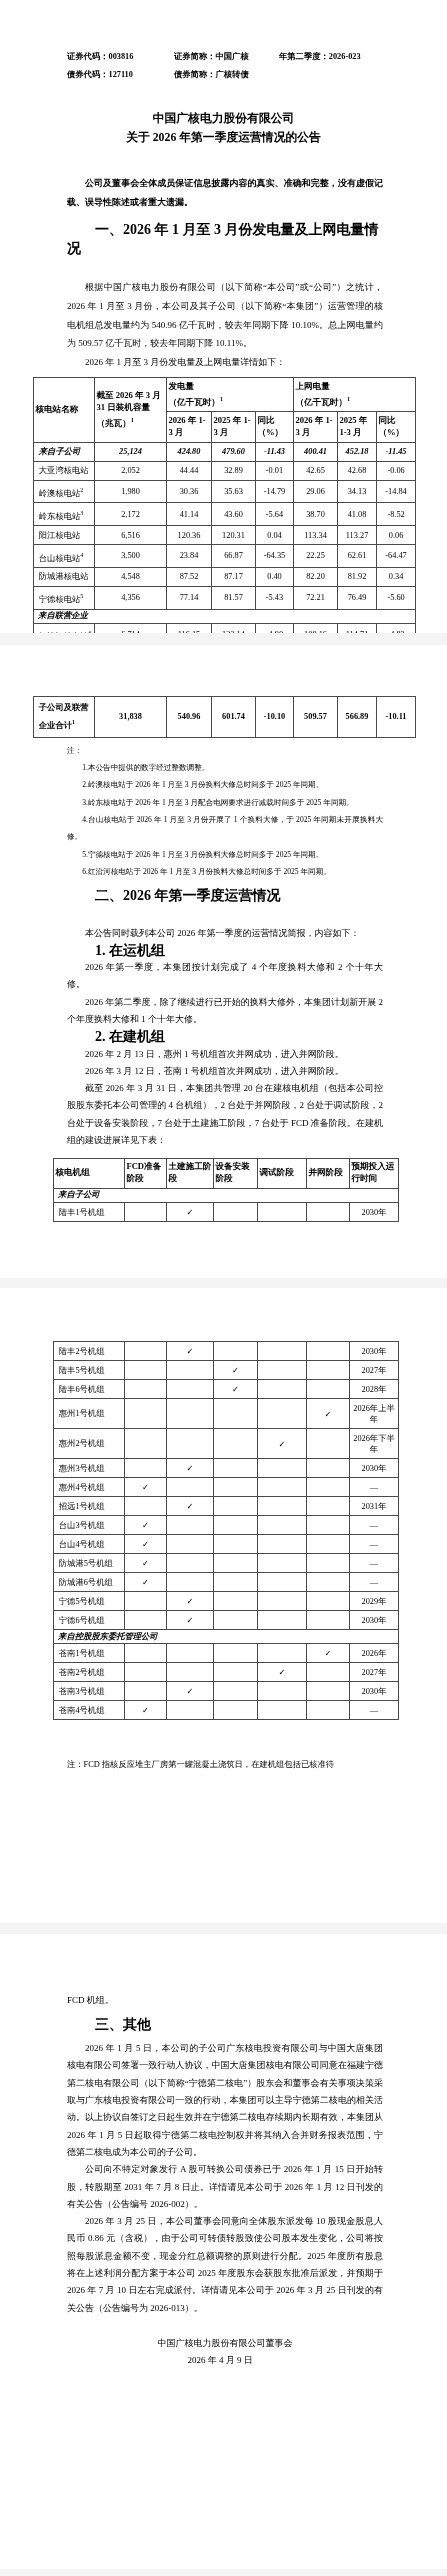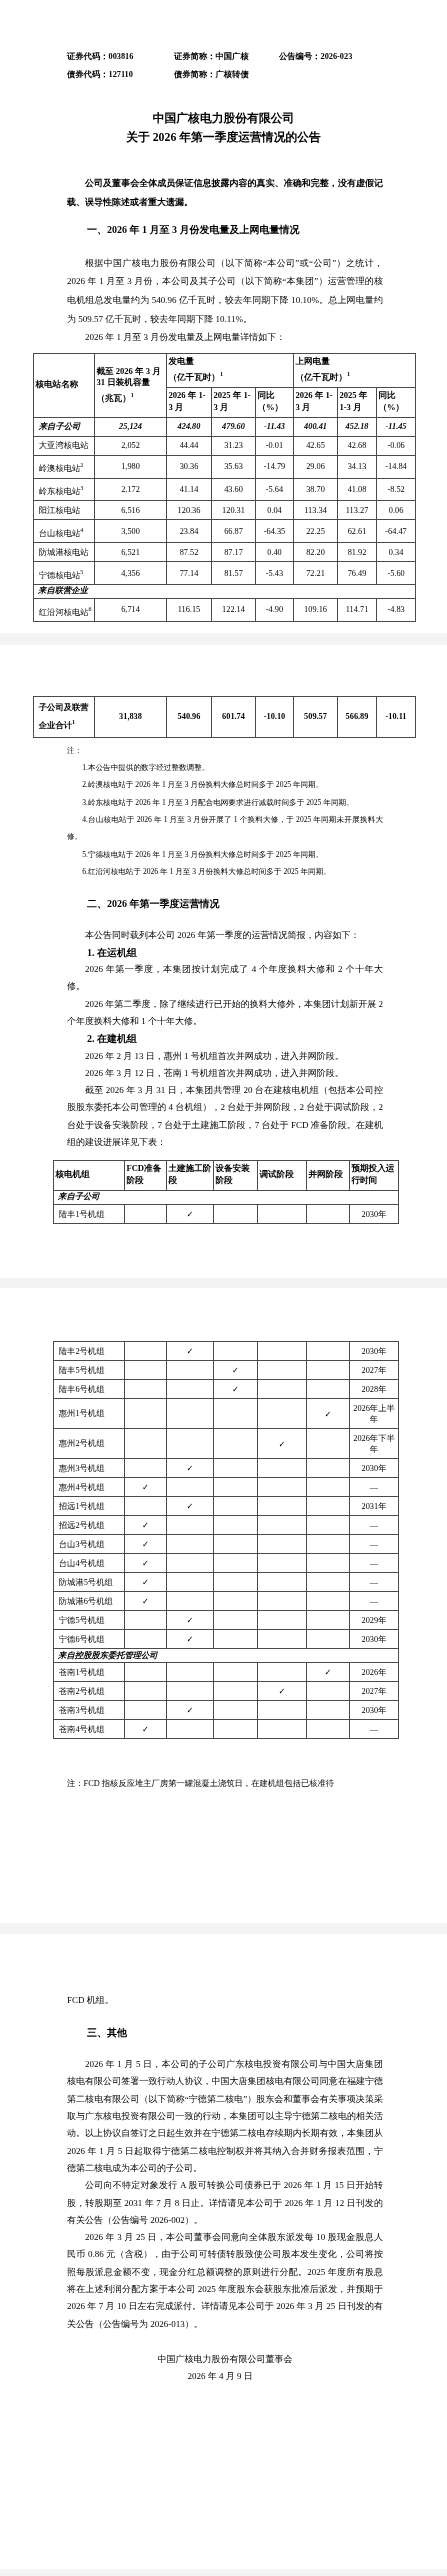--- a/index.html
+++ b/index.html
@@ -18,21 +18,21 @@
   .meta-item{white-space:nowrap;}
   .m1{width:107px;}
   .m2{width:105px;}
   .meta-row + .meta-row{margin-top:7px;}
 
   .title{ text-align:center;font-weight:bold;font-size:11.8px;line-height:19.4px;margin-top:29px;}
 
   .para{margin:0 64px 0 67px;font-size:9px;line-height:18.7px;text-align:justify;text-indent:2em;}
   .bold{font-weight:bold;}
   .disclaimer{margin-top:26px;}
-  .h-sec{margin:0 64px 0 67px;font-size:10px;font-weight:bold;text-indent:2em;line-height:18.7px;}
+  .h-sec{margin:0 64px 0 67px;font-size:14px;font-weight:bold;text-indent:2em;line-height:18.7px;}
   .h1-sec{margin-top:9.7px;}
   .lh25{line-height:17.3px;}
 
   table{border-collapse:collapse;table-layout:fixed;font-size:8.3px;}
   .t-power{width:382px;margin-left:33px;border:1.4px solid #2b2b2b;}
   .t-power th,.t-power td{border:0.7px solid #4a4a4a;}
   .t-cons{width:344px;margin-left:53px;border:1.4px solid #2b2b2b;padding-left:8px;}
   .t-cons th,.t-cons td{border:0.7px solid #4a4a4a;}
   th{font-weight:bold;text-align:left;padding:2.8px 1.4px;font-size:8.6px;line-height:11.8px;}
   .c-name{text-align:left;padding:3.5px 2.1px 3.5px 4.8px;line-height:11px;}
@@ -43,36 +43,36 @@
   .c-group{font-weight:bold;font-style:italic;text-align:left;padding:1.4px 4.1px;line-height:10.4px;}
   .t-total td{font-weight:bold;}
   .t-total .c-name{line-height:14px;padding-top:4.1px;padding-bottom:4.1px;}
   sup{font-size:6.2px;}
 
   .notes{margin:4.1px 64px 0 67px;font-size:7.6px;line-height:17.3px;}
   .note-item{text-indent:2em;text-align:justify;}
   .note-label{text-indent:0;}
   .note-cont{text-indent:0;margin-top:36px;}
 
-  .mt6{margin-top:14px;} .mt10{margin-top:15px;} .mt12{margin-top:8.3px;}
+  .mt6{margin-top:20px;} .mt10{margin-top:7px;} .mt12{margin-top:8.3px;}
   .tbl-gap{margin-top:5.5px;}
 
   .signature{margin:18px 64px 0 67px;text-align:center;font-size:9px;line-height:17.3px;}
   .sig-date{margin-right:9.7px;}
 </style>
 </head>
 <body>
 
 <div class="doc">
 
   <div class="page p1">
     <div class="meta-row">
       <span class="meta-item m1"><span>证券代码：</span><span>003816</span></span>
       <span class="meta-item m2"><span>证券简称：</span><span>中国广核</span></span>
-      <span class="meta-item"><span>公告编号：</span><span>2026-023</span></span>
+      <span class="meta-item"><span>年第二季度：</span><span>2026-023</span></span>
     </div>
     <div class="meta-row">
       <span class="meta-item m1"><span>债券代码：</span><span>127110</span></span>
       <span class="meta-item m2"><span>债券简称：</span><span>广核转债</span></span>
     </div>
 
     <div class="title">
       <div>中国广核电力股份有限公司</div>
       <div>关于 2026 年第一季度运营情况的公告</div>
     </div>
@@ -124,21 +124,21 @@
             <td class="c-num gi">479.60</td>
             <td class="c-num gi">-11.43</td>
             <td class="c-num gi">400.41</td>
             <td class="c-num gi">452.18</td>
             <td class="c-num gi">-11.45</td>
           </tr>
           <tr>
             <td class="c-name">大亚湾核电站</td>
             <td class="c-num">2,052</td>
             <td class="c-num">44.44</td>
-            <td class="c-num">31.23</td>
+            <td class="c-num">32.89</td>
             <td class="c-num">-0.01</td>
             <td class="c-num">42.65</td>
             <td class="c-num">42.68</td>
             <td class="c-num">-0.06</td>
           </tr>
           <tr>
             <td class="c-name">岭澳核电站<sup>2</sup></td>
             <td class="c-num">1,980</td>
             <td class="c-num">30.36</td>
             <td class="c-num">35.63</td>
@@ -172,21 +172,21 @@
             <td class="c-num">3,500</td>
             <td class="c-num">23.84</td>
             <td class="c-num">66.87</td>
             <td class="c-num">-64.35</td>
             <td class="c-num">22.25</td>
             <td class="c-num">62.61</td>
             <td class="c-num">-64.47</td>
           </tr>
           <tr>
             <td class="c-name">防城港核电站</td>
-            <td class="c-num">6,521</td>
+            <td class="c-num">4,548</td>
             <td class="c-num">87.52</td>
             <td class="c-num">87.17</td>
             <td class="c-num">0.40</td>
             <td class="c-num">82.20</td>
             <td class="c-num">81.92</td>
             <td class="c-num">0.34</td>
           </tr>
           <tr>
             <td class="c-name">宁德核电站<sup>5</sup></td>
             <td class="c-num">4,356</td>
@@ -378,29 +378,20 @@
           <tr>
             <td class="c-name">招远1号机组</td>
             <td class="c-chk"></td>
             <td class="c-chk">✓</td>
             <td class="c-chk"></td>
             <td class="c-chk"></td>
             <td class="c-chk"></td>
             <td class="c-time">2031年</td>
           </tr>
           <tr>
-            <td class="c-name">招远2号机组</td>
-            <td class="c-chk">✓</td>
-            <td class="c-chk"></td>
-            <td class="c-chk"></td>
-            <td class="c-chk"></td>
-            <td class="c-chk"></td>
-            <td class="c-time">—</td>
-          </tr>
-          <tr>
             <td class="c-name">台山3号机组</td>
             <td class="c-chk">✓</td>
             <td class="c-chk"></td>
             <td class="c-chk"></td>
             <td class="c-chk"></td>
             <td class="c-chk"></td>
             <td class="c-time">—</td>
           </tr>
           <tr>
             <td class="c-name">台山4号机组</td>

